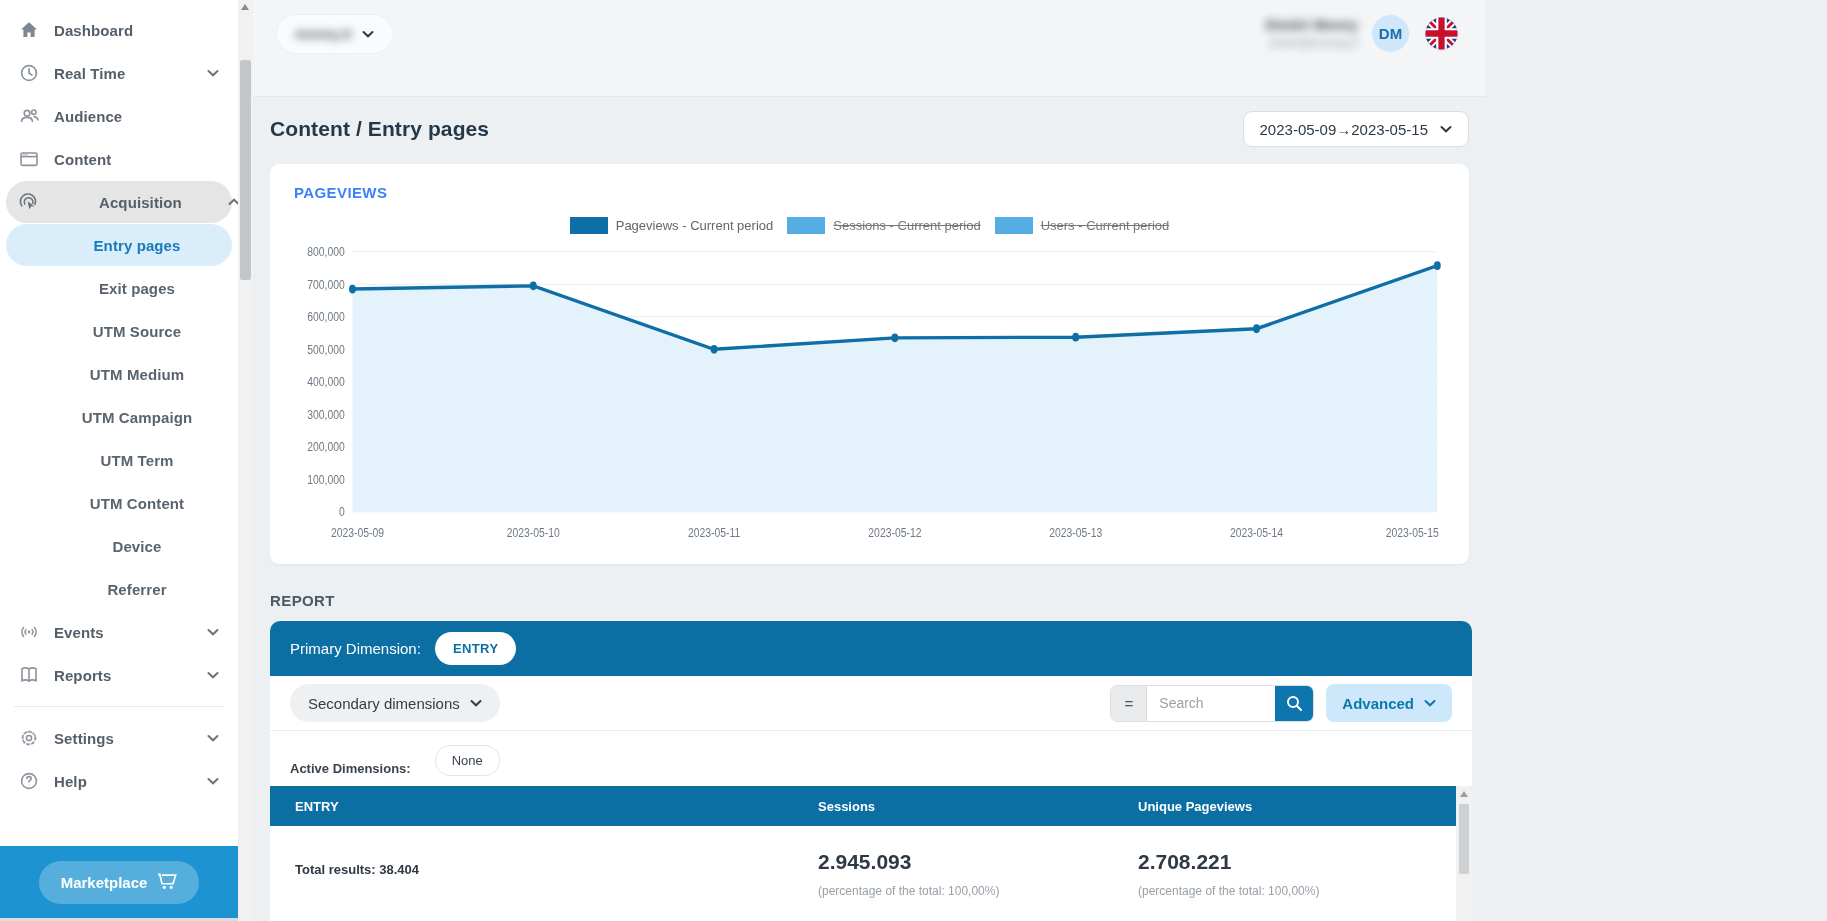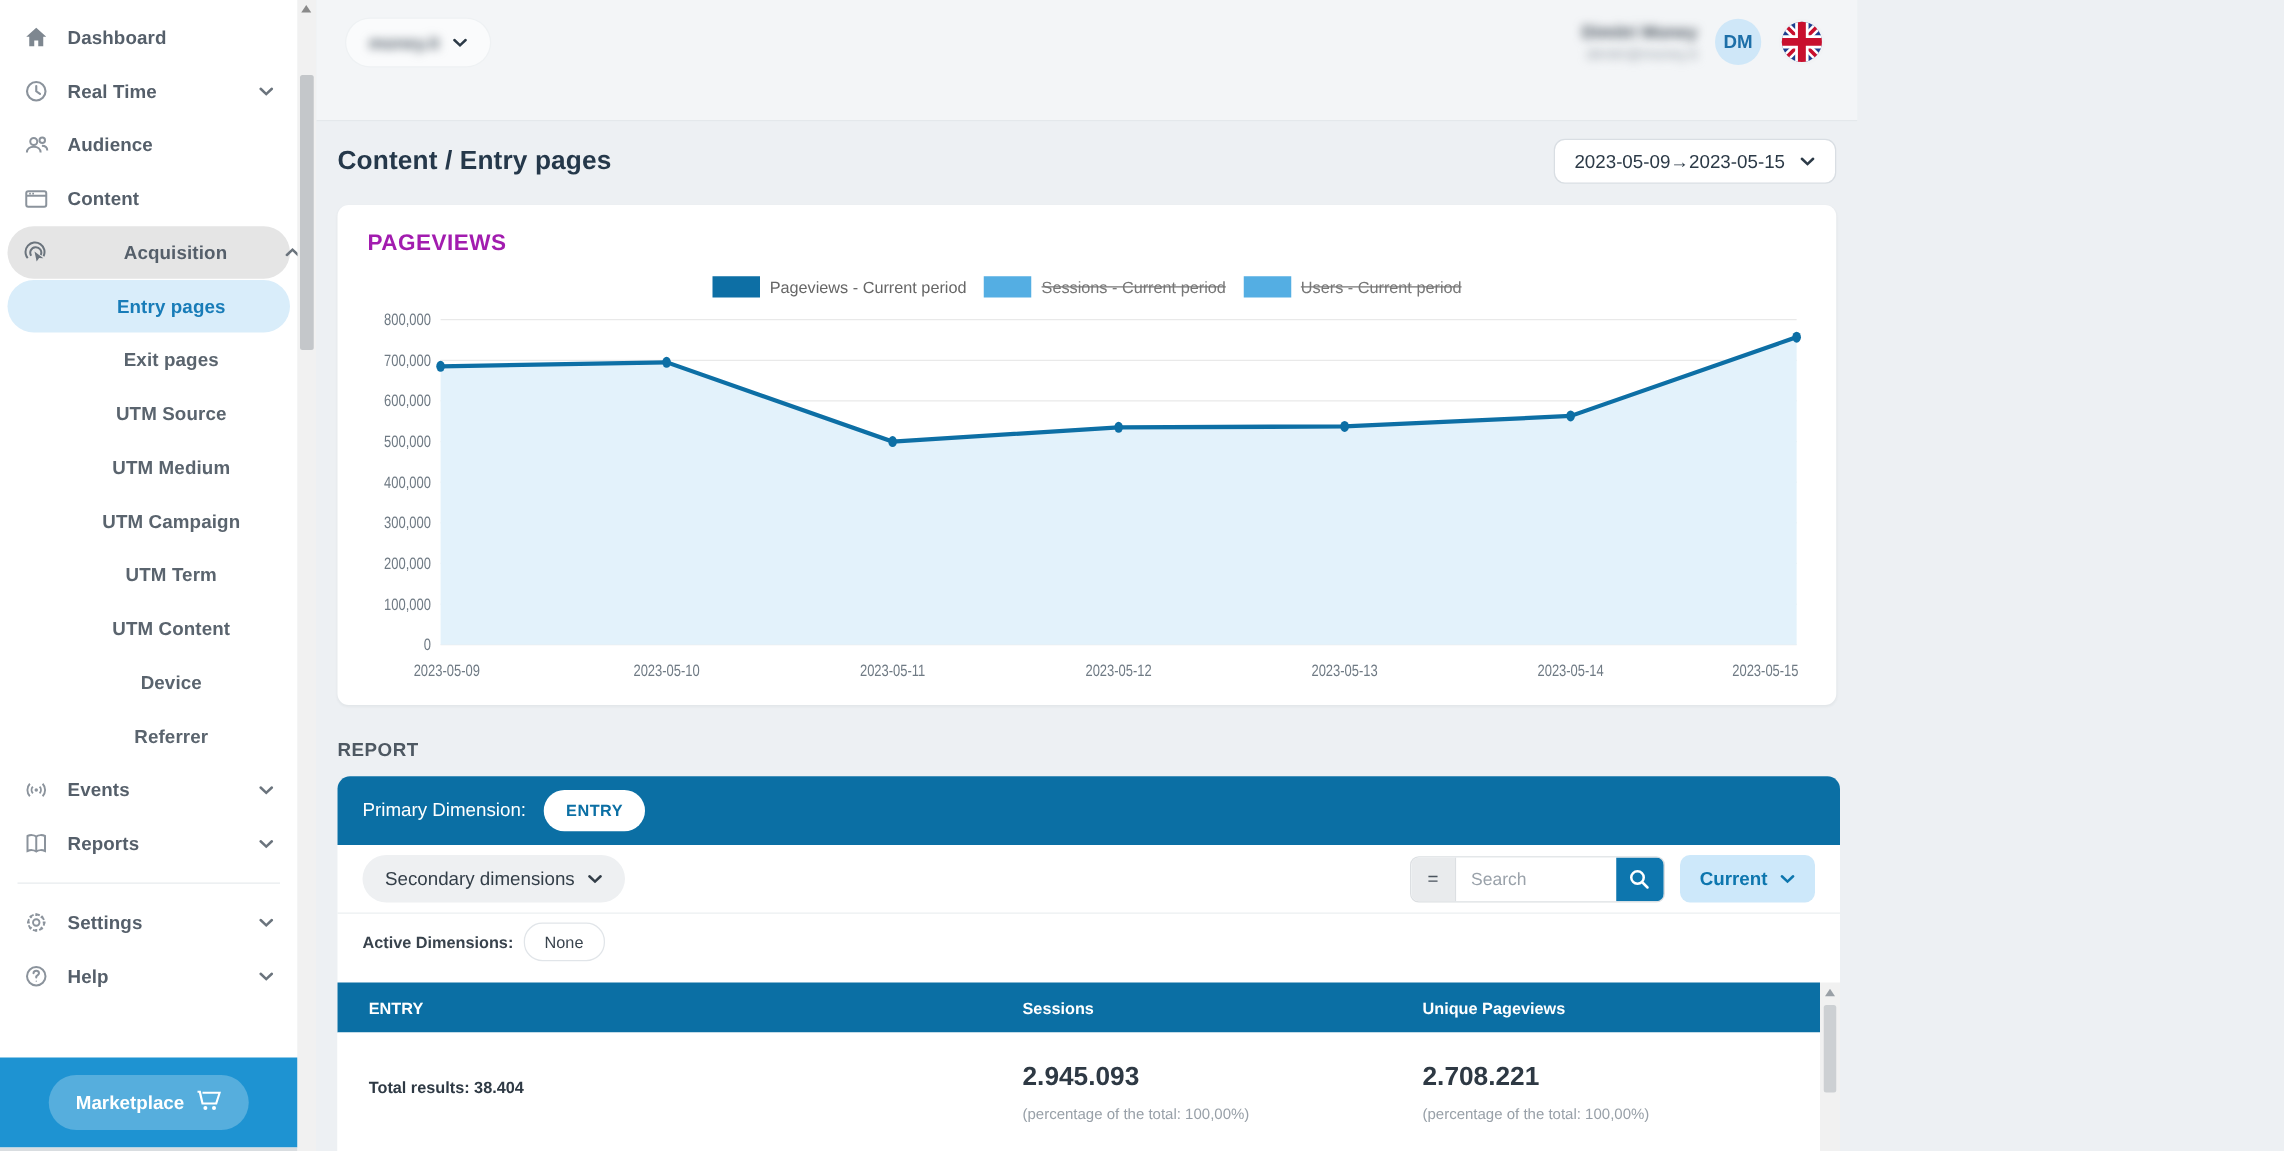--- a/index.html
+++ b/index.html
@@ -39,21 +39,21 @@
   .user-email { font-size:12px; color:#9aa2aa; margin-top:3px; }
   .avatar { width:37px; height:37px; border-radius:50%; background:#cfe7f8; color:#1d6fa8; font-size:15px; font-weight:700; display:flex; align-items:center; justify-content:center; cursor:pointer; }
   .flag-btn { width:37px; height:37px; border-radius:50%; background:#f1f3f5; display:flex; align-items:center; justify-content:center; cursor:pointer; }
 
   .page-header { display:flex; align-items:center; justify-content:space-between; padding:14px 17px 0 17px; }
   .page-title { font-size:21px; font-weight:700; color:#25384a; letter-spacing:.1px; }
   .date-pill { background:#fff; border:1px solid #d9dee3; border-radius:9px; height:36px; padding:0 16px; display:flex; align-items:center; gap:12px; font-size:15px; color:#2c3a47; cursor:pointer;margin-left:28px; }
 
   
   .chart-card { background:#fff; border-radius:9px; margin:17px 17px 0 17px; height:400px; padding:20px 24px; box-shadow:0 1px 2px rgba(40,50,60,.05); }
-  .chart-title { font-size:18px; font-weight:700; color:#a21caf; letter-spacing:.4px; }
+  .chart-title { font-size:15px; font-weight:700; color:#3b82f6; letter-spacing:.4px; }
   .legend { display:flex; justify-content:center; gap:14px; margin:16px 0 6px 0; }
   .legend-item { display:flex; align-items:center; gap:8px; cursor:pointer; }
   .legend-swatch { width:38px; height:17px; }
   .legend-label { font-size:13px; color:#666; }
   .legend-item.disabled .legend-label { text-decoration:line-through; color:#777; }
   #chart-svg { width:100%; height:305px; display:block; }
 
   
   .report-heading { font-size:15px; font-weight:700; color:#4e5862; letter-spacing:.4px; margin:28px 17px 12px 17px; }
   .report-card { margin:0 14px 0 17px; background:#fff; border-radius:10px 10px 0 0; }
@@ -62,21 +62,21 @@
   .primary-pill { background:#fff; color:#0b6fa4; font-size:13px; font-weight:700; letter-spacing:.4px; border-radius:17px; padding:9px 18px; cursor:pointer; }
   .controls-row { height:54px; display:flex; align-items:center; justify-content:space-between; padding:0 20px; }
   .secondary-btn { background:#eef0f2; border:none; font-family:inherit; border-radius:19px; height:38px; padding:0 18px; display:flex; align-items:center; gap:10px; font-size:15px; color:#333e48; cursor:pointer; }
   .search-cluster { display:flex; align-items:center; gap:12px; }
   .search-group { display:flex; height:37px; border-radius:7px; overflow:hidden; border:1px solid #dcdfe2; }
   .equals-box { width:36px; background:#e9ebed; display:flex; align-items:center; justify-content:center; font-size:15px; color:#4a545e; cursor:pointer; border-right:1px solid #dcdfe2; }
   .search-input { border:none; outline:none; width:128px; padding:0 12px; font-size:14px; font-family:inherit; color:#333; }
   .search-input::placeholder { color:#9aa2aa; }
   .search-btn { width:38px; background:#0d76ae; border:none; display:flex; align-items:center; justify-content:center; cursor:pointer; }
   .advanced-btn { background:#cde8fa; border:none; font-family:inherit; border-radius:8px; height:38px; padding:0 16px; display:flex; align-items:center; gap:10px; font-size:15px; font-weight:700; color:#0d76ae; cursor:pointer; }
-  .active-row { height:46px; border-top:1px solid #eceff1; display:flex; align-items:center; padding:0 20px; gap:8px; }
+  .active-row { height:46px; border-top:1px solid #eceff1; display:flex; align-items:flex-end; padding:0 20px; gap:24px; }
   .active-label { font-size:13px; font-weight:700; color:#39434d; }
   .none-pill { background:#fff; border:1px solid #e1e5e9; border-radius:15px; padding:7px 16px; font-size:13px; color:#39434d; }
   .table-wrap { position:relative; margin-top:10px; }
   .tbl-grid { display:grid; grid-template-columns:1fr 320px 318px; }
   .table-header { background:#0b6fa4; height:40px; align-items:center; margin-right:16px; }
   .th { color:#fff; font-size:13px; font-weight:700; }
   .th:first-child { padding-left:25px; }
   .totals-row { background:#fff; padding:24px 0 30px 0; margin-right:16px; }
   .total-label { font-size:13px; font-weight:700; color:#2e3944; padding-left:25px; margin-top:12px; }
   .metric-value { font-size:21px; font-weight:700; color:#2e3944; }
@@ -375,21 +375,21 @@
             <div class="equals-box">=</div>
             <input class="search-input" type="text" placeholder="Search" style="">
             <button class="search-btn">
               <svg width="17" height="17" viewBox="0 0 17 17" fill="none" stroke="#fff" stroke-width="2" stroke-linecap="round">
                   <circle cx="7" cy="7" r="5"></circle>
                   <path d="M11 11 L15 15"></path>
                 </svg>
             </button>
           </div>
           <button class="advanced-btn">
-            <span>Current</span>
+            <span>Advanced</span>
             <svg width="12" height="8" viewBox="0 0 12 8" fill="none" stroke="#0d76ae" stroke-width="2" stroke-linecap="round">
                 <path d="M1.5 2 L6 6.3 L10.5 2"></path>
               </svg>
           </button>
         </div>
       </div>
 
       <div class="active-row">
         <span class="active-label">Active Dimensions:</span>
         <span class="none-pill">None</span>

